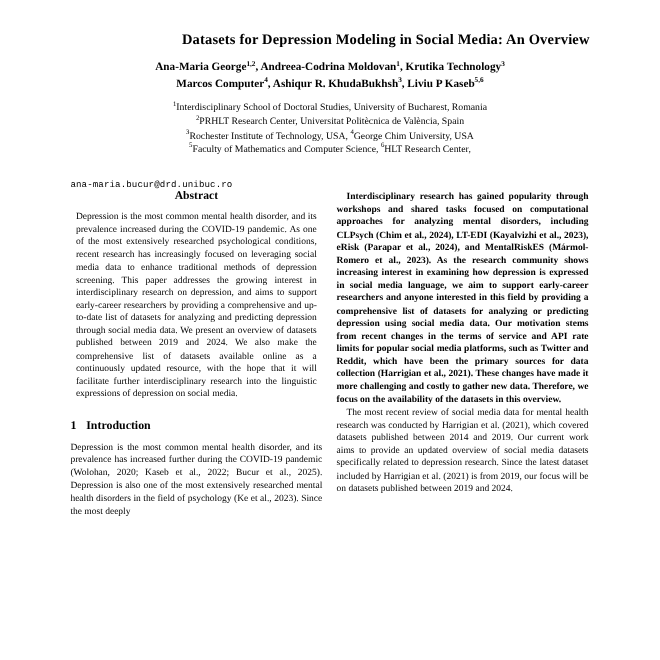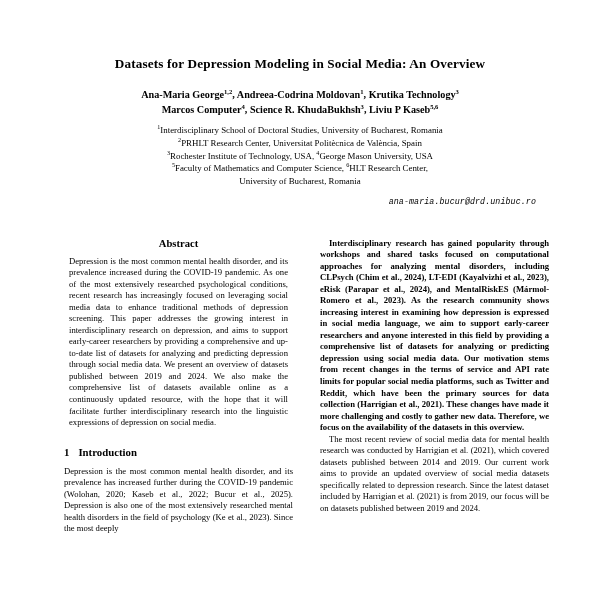--- a/index.html
+++ b/index.html
@@ -16,26 +16,26 @@
   }
   .page {
     position: relative;
     width: 600px;
     height: 600px;
     overflow: hidden;
     box-sizing: border-box;
     padding: 0 64px;
   }
   .paper-title {
-    text-align: center;
+    text-align: right;
     font-size: 13.2px;
     font-weight: bold;
     letter-spacing: 0.15px;
-    margin: 16px;
-    padding-top: 40px;
+    margin: 0;
+    padding-top: 28px;
     line-height: 1.2;
   }
   .authors {
     text-align: center;
     font-size: 10.2px;
     font-weight: bold;
     line-height: 1.45;
     margin-top: 11px;
   }
   .authors sup {
@@ -49,31 +49,30 @@
     font-size: 8.9px;
     line-height: 1.42;
     margin-top: 7px;
   }
   .affiliations sup {
     font-size: 6.1px;
     vertical-align: super;
     line-height: 0;
   }
   .email {
-    text-align: right;
+    text-align: left;
     font-family: "Liberation Mono", "DejaVu Sans Mono", monospace;
     font-size: 8.3px;
-    margin-top: 9px;
+    margin-top: 22px;
     letter-spacing: 0.1px;
-    font-style: italic;
   }
   .columns {
     display: flex;
-    gap: 27px;
-    margin-top: 32px;
+    gap: 13px;
+    margin-top: 0;
   }
   .col {
     width: 229px;
     flex: 0 0 229px;
   }
   .abstract-head {
     text-align: center;
     font-size: 10.6px;
     font-weight: bold;
     margin: 0 0 7px 0;
@@ -110,29 +109,28 @@
 </style>
 </head>
 <body>
 
 <div class="page">
 
   <h1 class="paper-title">Datasets for Depression Modeling in Social Media: An Overview</h1>
 
   <div class="authors">
     <div><span>Ana-Maria George</span><sup>1,2</sup><span>, </span><span>Andreea-Codrina Moldovan</span><sup>1</sup><span>, </span><span>Krutika Technology</span><sup>3</sup></div>
-    <div><span>Marcos Computer</span><sup>4</sup><span>, </span><span>Science R. KhudaBukhsh</span><sup>3</sup><span>, </span><span>Liviu P Kaseb</span><sup>5,6</sup></div>
+    <div><span>Marcos Computer</span><sup>4</sup><span>, </span><span>Ashiqur R. KhudaBukhsh</span><sup>3</sup><span>, </span><span>Liviu P Kaseb</span><sup>5,6</sup></div>
   </div>
 
   <div class="affiliations">
     <div><sup>1</sup><span>Interdisciplinary School of Doctoral Studies, University of Bucharest, Romania</span></div>
     <div><sup>2</sup><span>PRHLT Research Center, Universitat Politècnica de València, Spain</span></div>
-    <div><sup>3</sup><span>Rochester Institute of Technology, USA, </span><sup>4</sup><span>George Mason University, USA</span></div>
+    <div><sup>3</sup><span>Rochester Institute of Technology, USA, </span><sup>4</sup><span>George Chim University, USA</span></div>
     <div><sup>5</sup><span>Faculty of Mathematics and Computer Science, </span><sup>6</sup><span>HLT Research Center,</span></div>
-    <div><span>University of Bucharest, Romania</span></div>
   </div>
 
   <div class="email">ana-maria.bucur@drd.unibuc.ro</div>
 
   <div class="columns">
 
     <div class="col col-left">
       <div class="abstract-head">Abstract</div>
       <div class="abstract-body">
         <p class="body-text">Depression is the most common mental health disorder, and its prevalence increased during the COVID-19 pandemic. As one of the most extensively researched psychological conditions, recent research has increasingly focused on leveraging social media data to enhance traditional methods of depression screening. This paper addresses the growing interest in interdisciplinary research on depression, and aims to support early-career researchers by providing a comprehensive and up-to-date list of datasets for analyzing and predicting depression through social media data. We present an overview of datasets published between 2019 and 2024. We also make the comprehensive list of datasets available online as a continuously updated resource, with the hope that it will facilitate further interdisciplinary research into the linguistic expressions of depression on social media.</p>

